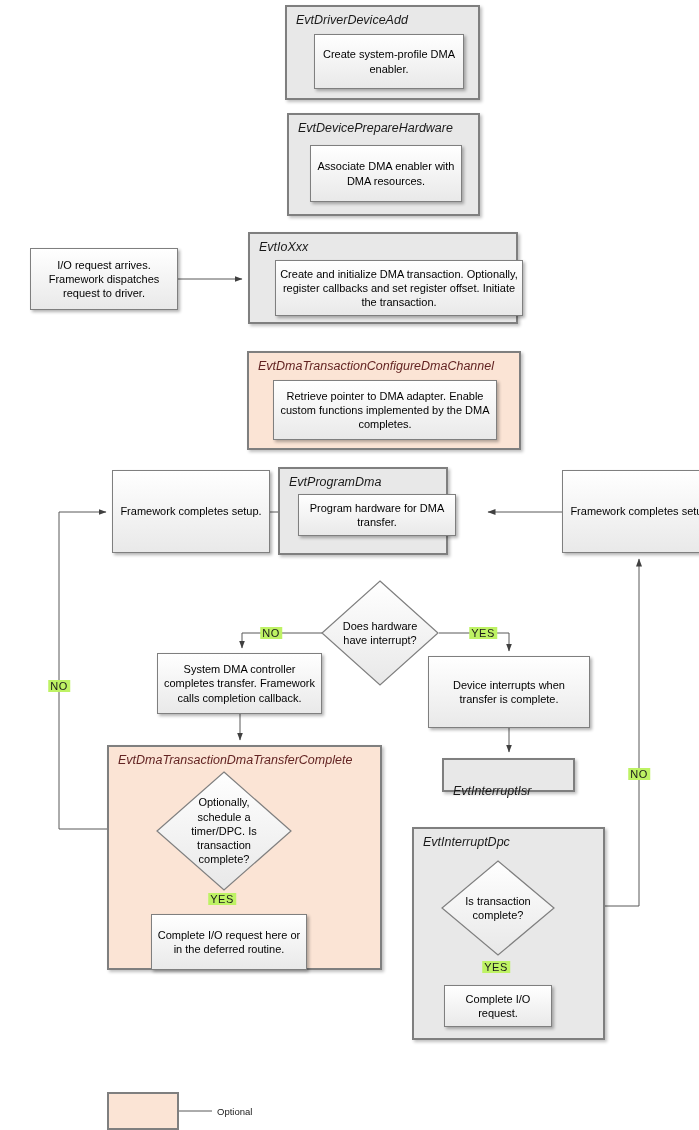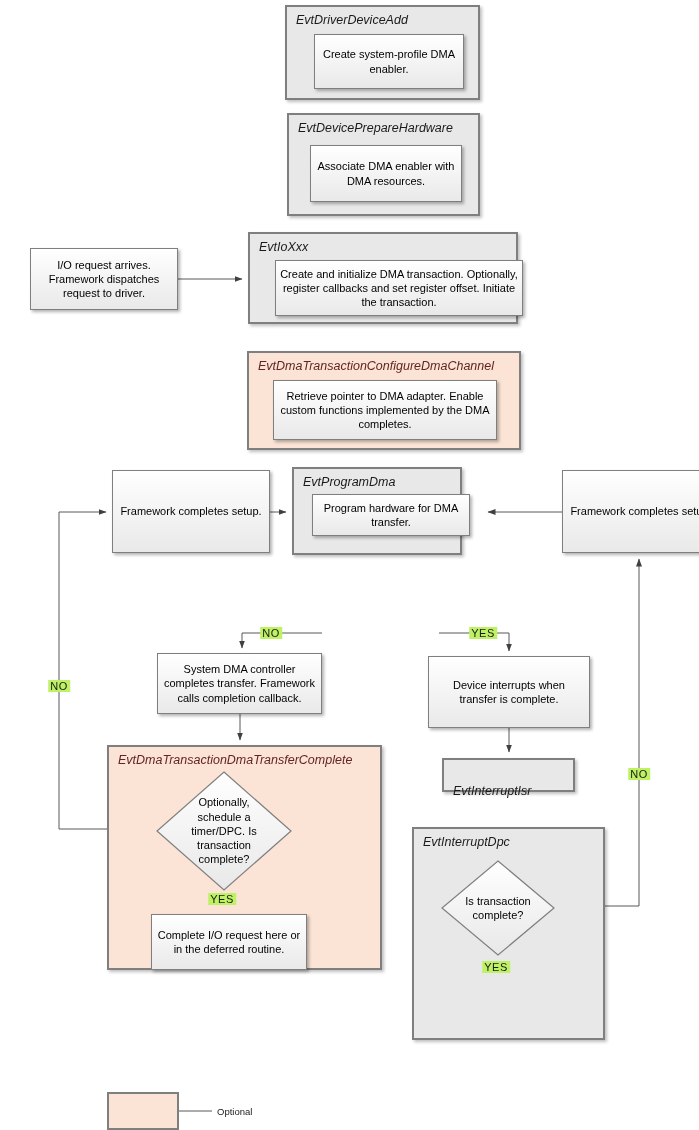--- a/index.html
+++ b/index.html
@@ -92,27 +92,33 @@
     <div class="box inner" style="left:25px;top:26px;width:248px;height:56px">Create and initialize DMA transaction. Optionally, register callbacks and set register offset. Initiate the transaction.</div>
   </div>
 
   <div class="node container optional" style="left:225px;top:351px;width:274px;height:99px">
     <div class="ctitle">EvtDmaTransactionConfigureDmaChannel</div>
     <div class="box inner" style="left:24px;top:27px;width:224px;height:60px">Retrieve pointer to DMA adapter. Enable custom functions implemented by the DMA completes.</div>
   </div>
 
   <div class="node box" style="left:90px;top:470px;width:158px;height:83px">Framework completes setup.</div>
 
-  <div class="node container" style="left:270px;top:467px;width:170px;height:88px">
+  <div class="node container" style="left:256px;top:467px;width:170px;height:88px">
     <div class="ctitle">EvtProgramDma</div>
     <div class="box inner" style="left:18px;top:25px;width:158px;height:42px">Program hardware for DMA transfer.</div>
   </div>
 
   <div class="node box" style="left:540px;top:470px;width:158px;height:83px">Framework completes setup.</div>
 
+  <div class="diamond" style="left:300px;top:581px;width:116px;height:104px">
+    <svg class="dshape" viewBox="0 0 100 100" preserveAspectRatio="none">
+        <polygon points="50,0 100,50 50,100 0,50"></polygon>
+      </svg>
+    <div class="dtext">Does hardware have interrupt?</div>
+  </div>
   <span class="edge-label" style="left:249px;top:633px">NO</span>
   <span class="edge-label" style="left:461px;top:633px">YES</span>
 
   <div class="node box" style="left:135px;top:653px;width:165px;height:61px">System DMA controller completes transfer. Framework calls completion callback.</div>
 
   <div class="node box" style="left:406px;top:656px;width:162px;height:72px">Device interrupts when transfer is complete.</div>
 
   <div class="node container" style="left:420px;top:758px;width:133px;height:34px">
     <div class="ctitle" style="padding-top:24px">EvtInterruptIsr</div>
   </div>
@@ -131,20 +137,21 @@
   <span class="edge-label" style="left:200px;top:899px">YES</span>
 
   <div class="node container" style="left:390px;top:827px;width:193px;height:213px">
     <div class="ctitle">EvtInterruptDpc</div>
     <div class="diamond" style="left:28px;top:32px;width:112px;height:94px">
       <svg class="dshape" viewBox="0 0 100 100" preserveAspectRatio="none">
           <polygon points="50,0 100,50 50,100 0,50"></polygon>
         </svg>
       <div class="dtext" style="padding:0 14px">Is transaction complete?</div>
     </div>
+    <div class="box inner" style="left:30px;top:156px;width:108px;height:42px">Complete I/O request.</div>
   </div>
   <span class="edge-label" style="left:617px;top:774px">NO</span>
   <span class="edge-label" style="left:474px;top:967px">YES</span>
 
   <div class="node" style="left:85px;top:1092px;width:72px;height:38px;background:var(--optional-fill,#fbe4d5);border:2px solid var(--box-border,#7f7f7f);"></div>
   <span class="legend-label" style="left:195px;top:1111px">Optional</span>
 
 </div>
 
 </body></html>

